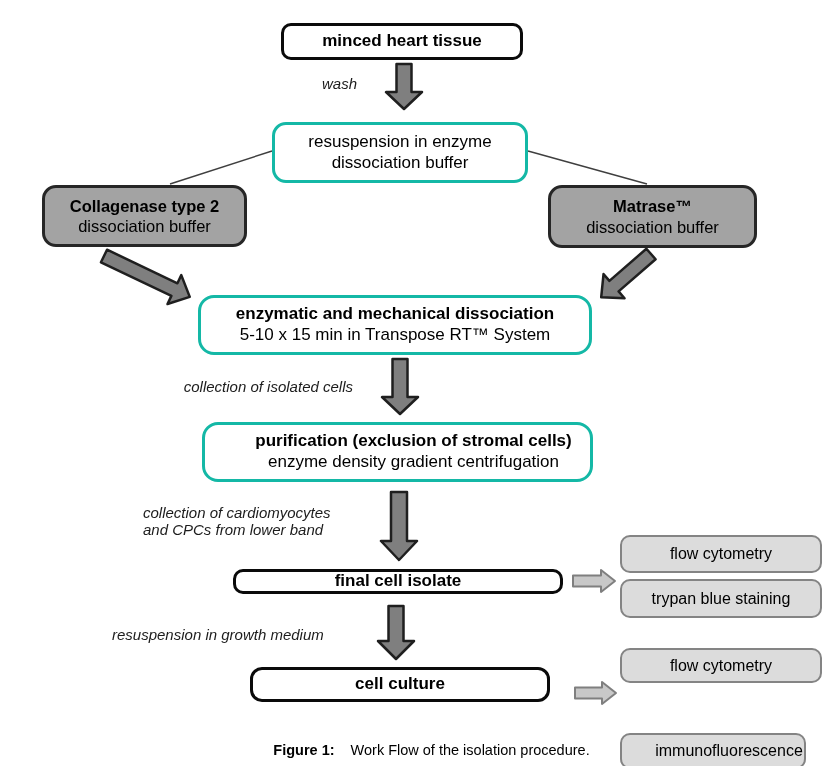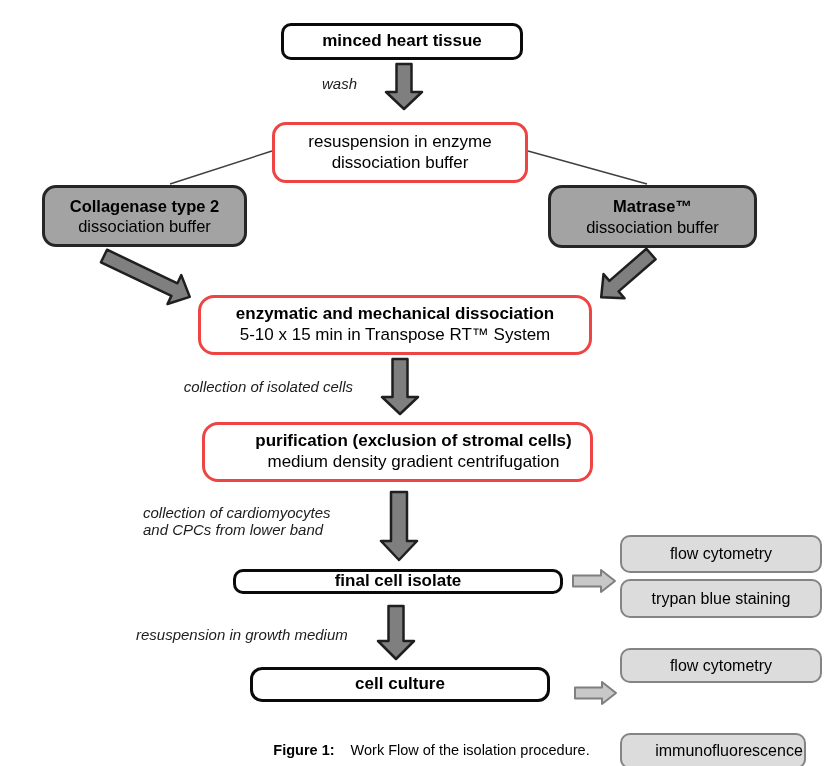--- a/index.html
+++ b/index.html
@@ -6,21 +6,21 @@
   #canvas{
     position:relative;width:833px;height:766px;background:#ffffff;
     font-family:"Liberation Sans", sans-serif;color:#000;overflow:hidden;
   }
   #arrow-layer{position:absolute;left:0;top:0;width:833px;height:766px;z-index:1;}
   .node{
     position:absolute;z-index:2;box-sizing:border-box;
     display:flex;flex-direction:column;align-items:center;justify-content:center;
     text-align:center;background:#ffffff;line-height:1.22;
   }
-  .white{border:3px solid #ef4444;border-radius:14px;font-size:17px;align-items:center;}
+  .white{border:3px solid #14b8a6;border-radius:14px;font-size:17px;align-items:center;}
   .heavy{border:3.5px solid #0a0a0a;border-radius:10px;font-size:17px;font-weight:bold;}
   .gray{background:#a3a3a3;border:3px solid #262626;border-radius:14px;font-size:16.5px;}
   .lite{background:#dcdcdc;border:2.5px solid #848484;border-radius:10px;font-size:16px;}
   .b{font-weight:bold;}
   .lbl{
     position:absolute;z-index:2;font-style:italic;font-size:15px;color:#1c1c1c;line-height:1.12;
   }
   
   .n-minced{left:281px;top:23px;width:242px;height:37px;}
   .n-resusp{left:272px;top:122px;width:256px;height:61px;}
@@ -31,21 +31,21 @@
   .n-final{left:233px;top:569px;width:330px;height:25px;}
   .n-cellc{left:250px;top:667px;width:300px;height:35px;border-radius:12px;}
   .n-flow1{left:620px;top:535px;width:202px;height:38px;}
   .n-trypa{left:620px;top:579px;width:202px;height:39px;}
   .n-flow2{left:620px;top:648px;width:202px;height:35px;}
   .n-immun{left:620px;top:733px;width:186px;height:36px;padding-left:32px;}
   
   .l-wash{left:257px;top:76px;width:100px;text-align:right;}
   .l-isolated{left:103px;top:379px;width:250px;text-align:right;}
   .l-cardio{left:143px;top:505px;width:212px;text-align:left;}
-  .l-growth{left:112px;top:627px;width:240px;text-align:left;margin-left:24px;}
+  .l-growth{left:112px;top:627px;width:240px;text-align:left;}
   #caption{
     position:absolute;left:30px;top:742px;width:803px;z-index:2;
     text-align:center;font-size:14.5px;color:#000;
   }
   #caption .cap-text{margin-left:16px;text-align:right;}
 </style>
 </head>
 <body>
 
 <div id="canvas">
@@ -86,21 +86,21 @@
     <span>dissociation buffer</span>
   </div>
 
   <div class="node white n-enzym">
     <span class="b">enzymatic and mechanical dissociation</span>
     <span>5-10 x 15 min in Transpose RT™ System</span>
   </div>
 
   <div class="node white n-purif">
     <span class="b">purification (exclusion of stromal cells)</span>
-    <span>medium density gradient centrifugation</span>
+    <span>enzyme density gradient centrifugation</span>
   </div>
 
   <div class="node heavy n-final">
     <span>final cell isolate</span>
   </div>
 
   <div class="node heavy n-cellc">
     <span>cell culture</span>
   </div>
 

